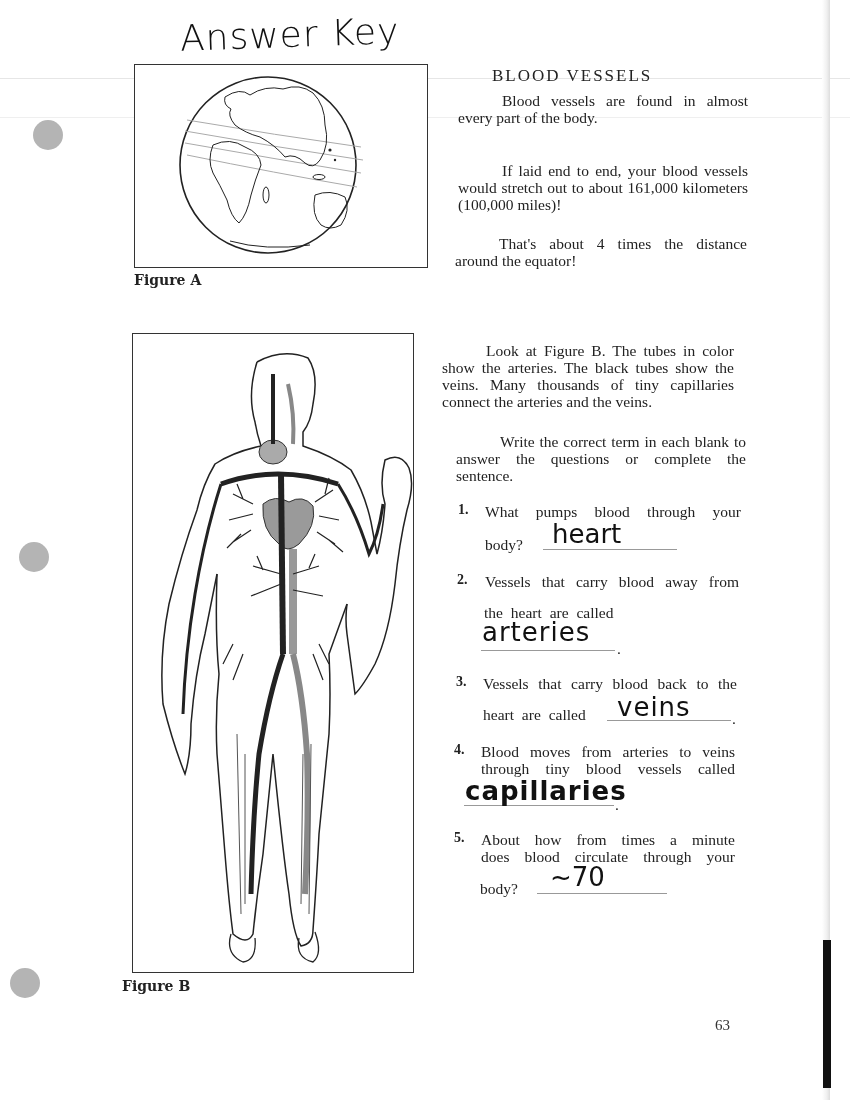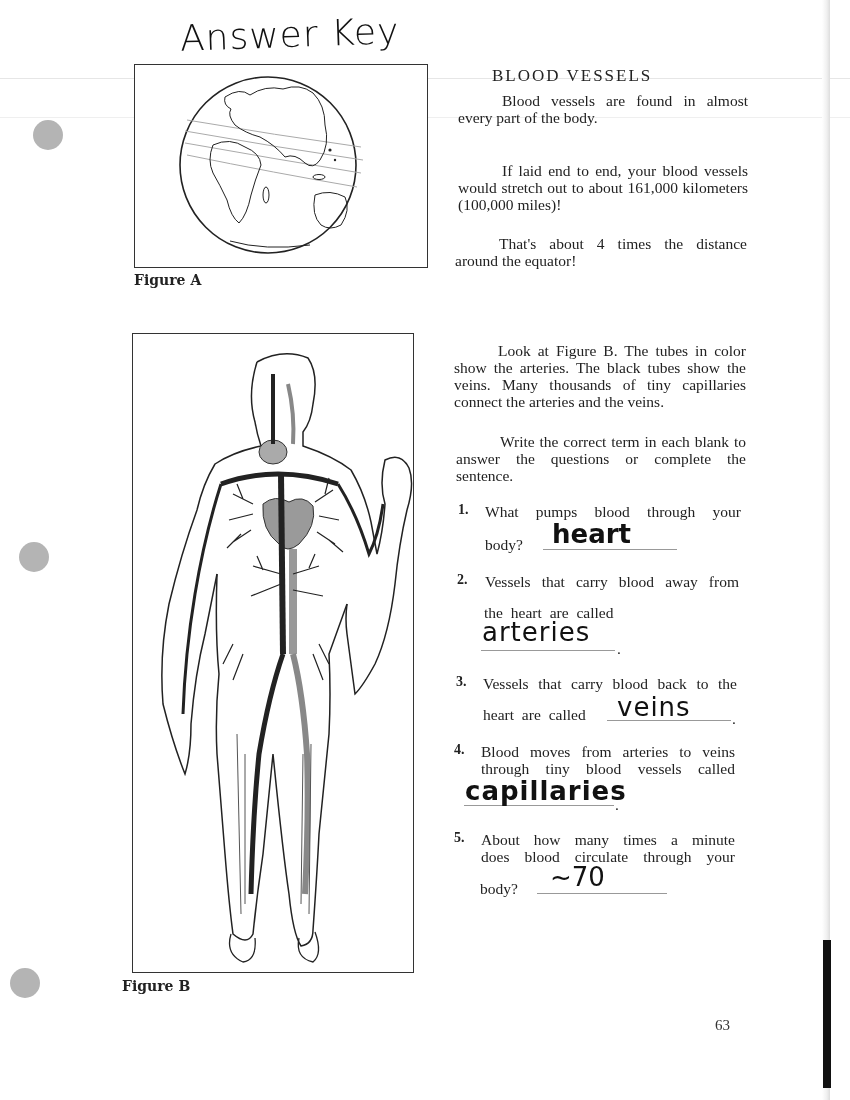--- a/index.html
+++ b/index.html
@@ -108,32 +108,32 @@
     <path d="M100 310 L90 330 M110 320 L100 346 M186 310 L196 330 M180 320 L190 346" stroke="#222" stroke-width="1.2" fill="none"></path>
 
     <path d="M104 400 L108 580 M112 420 L112 570 M178 410 L176 580 M170 420 L168 570" stroke="#555" stroke-width="1" fill="none"></path>
 
     <path d="M98 600 Q92 620 110 628 Q124 626 122 604" fill="none" stroke="#222" stroke-width="1.3"></path>
     <path d="M166 604 Q162 624 180 628 Q190 620 182 598" fill="none" stroke="#222" stroke-width="1.3"></path>
   </svg>
 </div>
 <div class="figure-label" style="left:122px; top:978px;">Figure B</div>
 
-<div class="para" style="left:454px; top:342px; width:292px;">
+<div class="para" style="left:442px; top:342px; width:292px;">
   <span class="indent"></span><span>Look at Figure B. The tubes in color show the arteries. The black tubes show the veins. Many thousands of tiny capillaries connect the arteries and the veins.</span>
 </div>
 <div class="para" style="left:456px; top:433px; width:290px;">
   <span class="indent"></span><span>Write the correct term in each blank to answer the questions or complete the sentence.</span>
 </div>
 
 <div class="q-num" style="left:458px; top:502px;">1.</div>
 <div class="q-text" style="left:485px; top:503px; width:256px; text-align-last:justify;">What pumps blood through your</div>
 <div class="q-text" style="left:485px; top:536px;">body?</div>
 <div class="blank" style="left:543px; top:549px; width:134px;"></div>
-<div class="ans" style="left:552px; top:519px;font-weight:bold;">heart</div>
+<div class="ans" style="left:552px; top:519px;">heart</div>
 
 <div class="q-num" style="left:457px; top:572px;">2.</div>
 <div class="q-text" style="left:485px; top:573px; width:254px; text-align-last:justify;">Vessels that carry blood away from</div>
 <div class="q-text" style="left:484px; top:604px; word-spacing:4px;">the heart are called</div>
 <div class="blank" style="left:481px; top:650px; width:134px;"></div>
 <div class="ans" style="left:482px; top:617px; letter-spacing:1px;">arteries</div>
 <div class="q-text" style="left:617px; top:640px;">.</div>
 
 <div class="q-num" style="left:456px; top:674px;">3.</div>
 <div class="q-text" style="left:483px; top:675px; width:254px; text-align-last:justify;">Vessels that carry blood back to the</div>
@@ -143,19 +143,19 @@
 <div class="q-text" style="left:732px; top:710px;">.</div>
 
 <div class="q-num" style="left:454px; top:742px;">4.</div>
 <div class="q-text" style="left:481px; top:743px; width:254px; text-align-last:justify;">Blood moves from arteries to veins</div>
 <div class="q-text" style="left:481px; top:760px; width:254px; text-align-last:justify;">through tiny blood vessels called</div>
 <div class="blank" style="left:464px; top:805px; width:150px;"></div>
 <div class="ans" style="left:465px; top:776px; letter-spacing:1px;font-weight:bold;">capillaries</div>
 <div class="q-text" style="left:615px; top:796px;">.</div>
 
 <div class="q-num" style="left:454px; top:830px;">5.</div>
-<div class="q-text" style="left:481px; top:831px; width:254px; text-align-last:justify;">About how many times a minute</div>
+<div class="q-text" style="left:481px; top:831px; width:254px; text-align-last:justify;">About how from times a minute</div>
 <div class="q-text" style="left:481px; top:848px; width:254px; text-align-last:justify;">does blood circulate through your</div>
 <div class="q-text" style="left:480px; top:880px;">body?</div>
 <div class="blank" style="left:537px; top:893px; width:130px;"></div>
 <div class="ans" style="left:550px; top:862px;">~70</div>
 
 <div class="abs page-num">63</div>
 
 </body></html>

